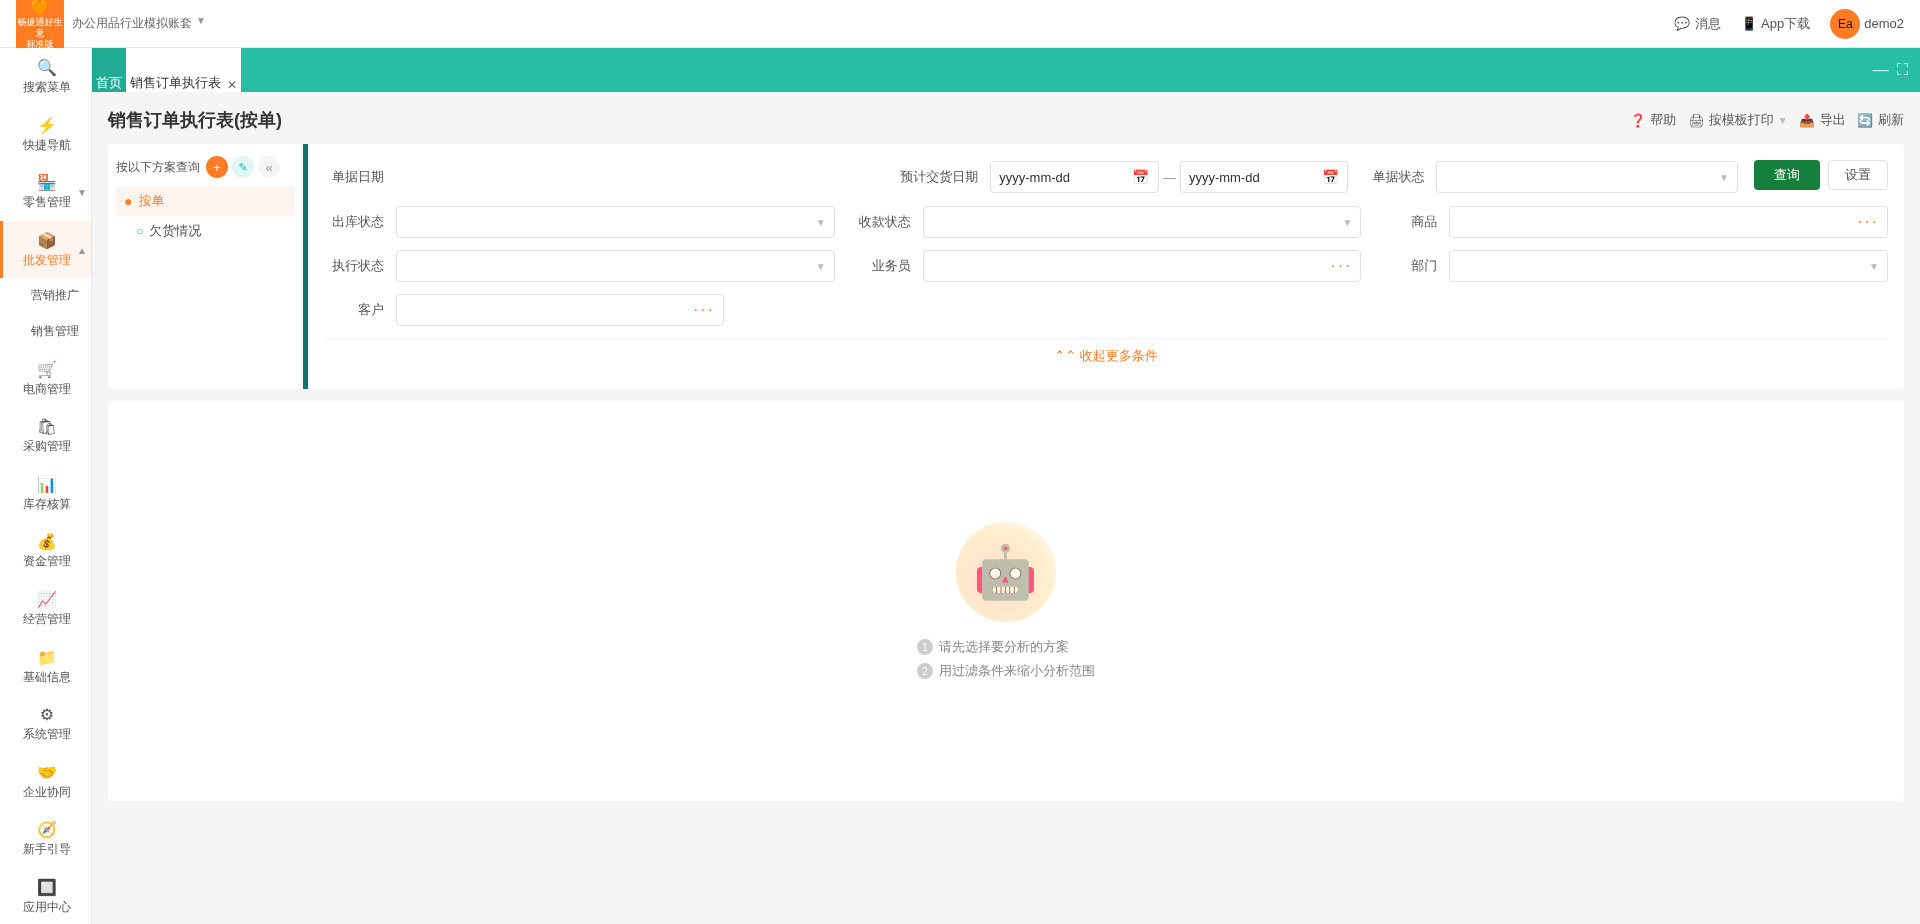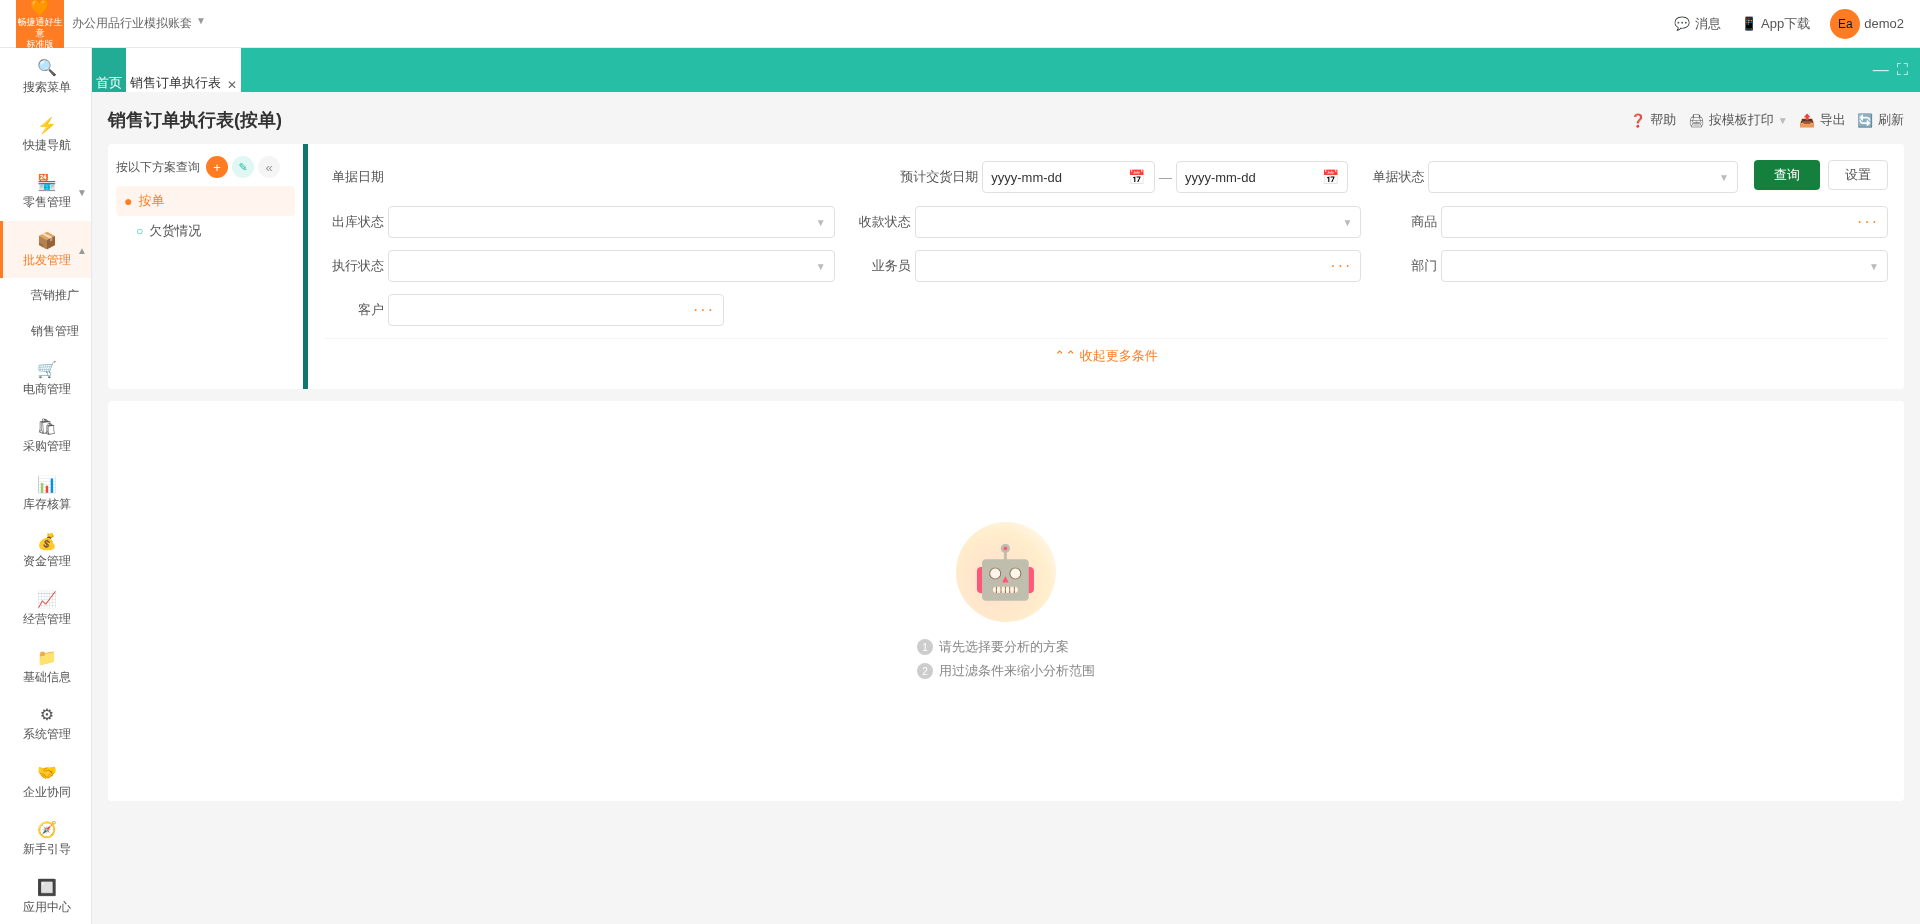--- a/index.html
+++ b/index.html
@@ -116,21 +116,21 @@
       padding: 6px 8px; cursor: pointer; border-radius: 4px; font-size: 13px;
     }
     .filter-menu-item.active { background: #fff5ee; color: #ff7c22; }
     .filter-menu-item .item-icon { font-size: 14px; }
     .filter-menu-item.sub { padding-left: 20px; color: #555; }
 
     .filter-right { flex: 1; padding: 16px; }
 
     
     .filter-row { display: flex; align-items: center; gap: 16px; margin-bottom: 12px; flex-wrap: wrap; }
-    .filter-field { display: flex; align-items: center; gap: 4px; flex: 1; min-width: 280px; }
+    .filter-field { display: flex; align-items: center; gap: 12px; flex: 1; min-width: 280px; }
     .filter-label { font-size: 13px; color: #555; white-space: nowrap; min-width: 60px; text-align: right; }
     .filter-input {
       flex: 1; height: 32px; border: 1px solid #e0e0e0; border-radius: 4px;
       padding: 0 8px; font-size: 13px; color: #333; background: #fff;
       display: flex; align-items: center; justify-content: space-between;
       cursor: pointer; position: relative;
     }
     .filter-input .fi-placeholder { color: #bbb; font-size: 13px; }
     .filter-input .fi-arrow { color: #bbb; font-size: 10px; }
     .filter-input .fi-dots { color: #ff7c22; font-size: 16px; letter-spacing: 2px; }

